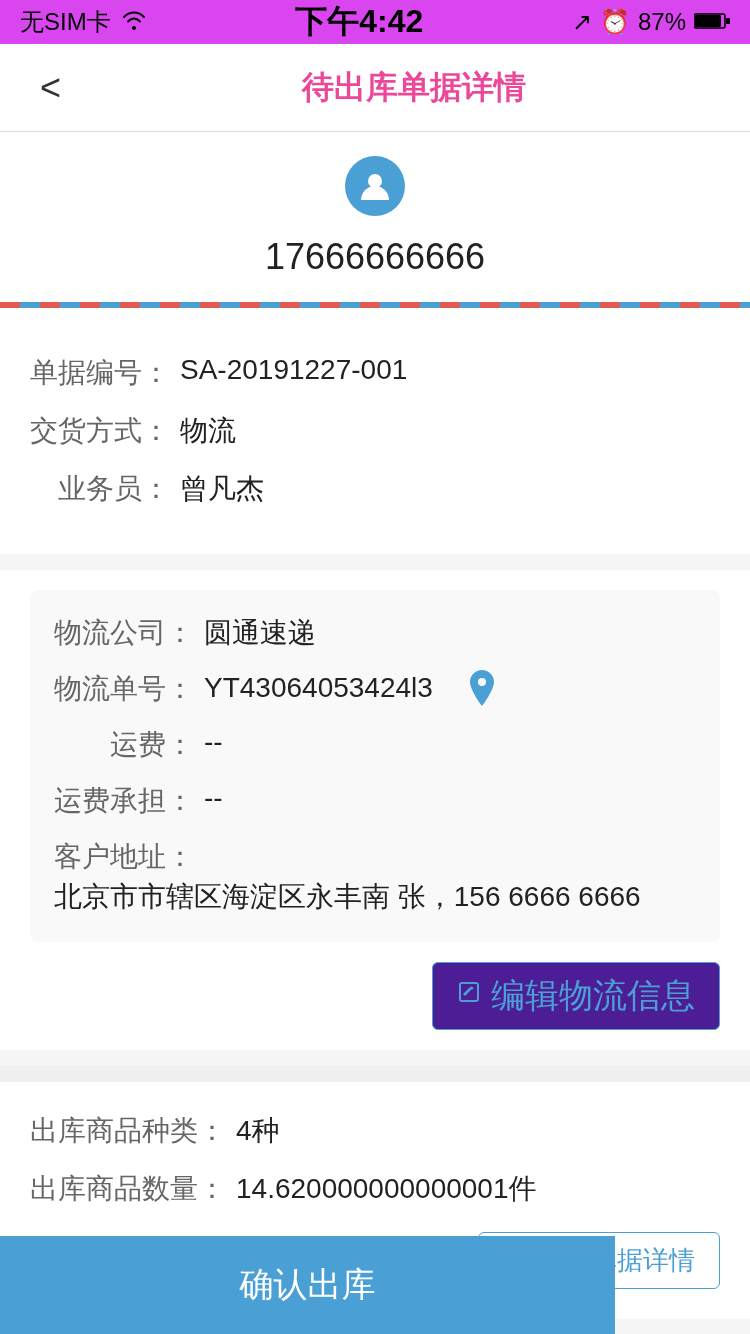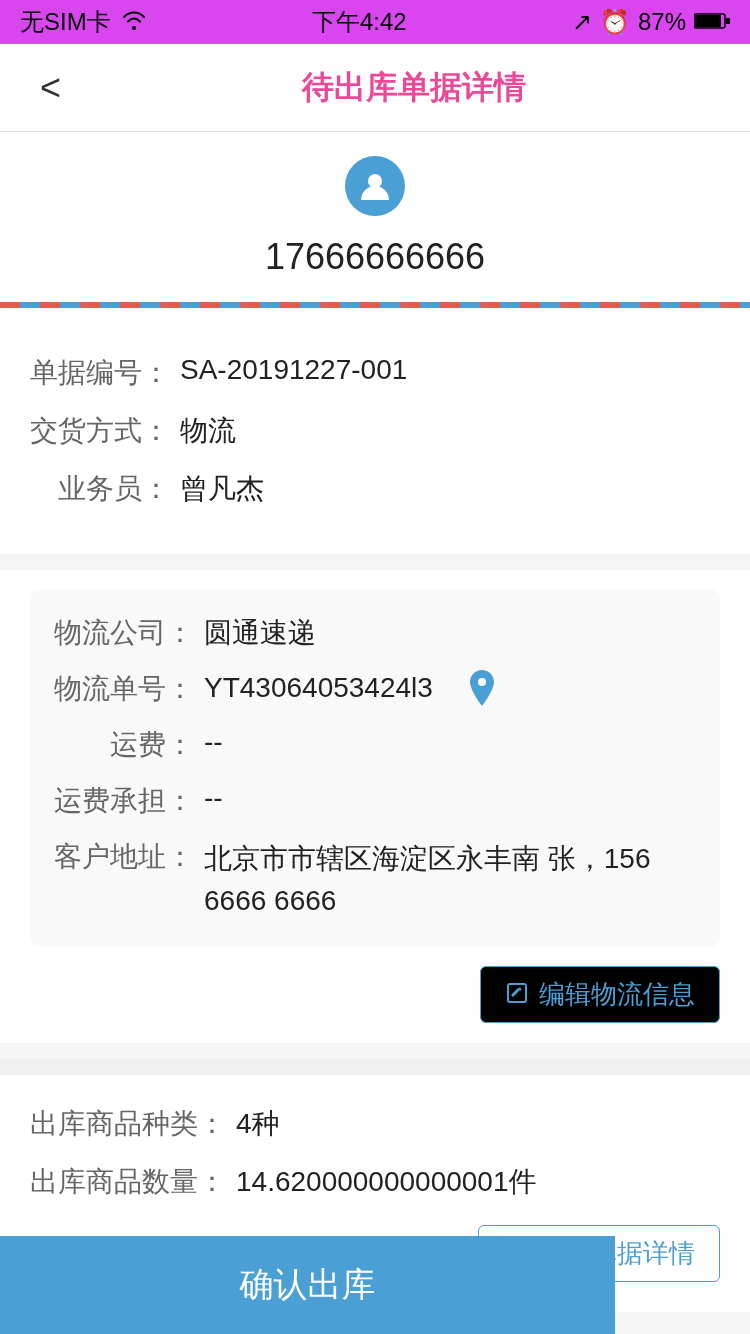--- a/index.html
+++ b/index.html
@@ -18,21 +18,21 @@
       background: #d946ef;
       height: 44px;
       display: flex;
       align-items: center;
       justify-content: space-between;
       padding: 0 20px;
       font-size: 24px;
       color: #000;
     }
     .status-left { display: flex; align-items: center; gap: 10px; }
-    .status-center { font-size: 24px; font-weight: 400; }
+    .status-center { font-size: 32px; font-weight: 700; }
     .status-right { display: flex; align-items: center; gap: 8px; font-size: 24px; }
 
     
     .nav-bar {
       background: #fff;
       height: 88px;
       display: flex;
       align-items: center;
       padding: 0 30px;
       border-bottom: 1px solid #e0e0e0;
@@ -124,21 +124,21 @@
     
     .logistics-card {
       background: #f9f9f9;
       border-radius: 8px;
       padding: 24px 24px;
       margin-bottom: 16px;
     }
     .logistics-card .info-row {
       margin-bottom: 18px;
     }
-    .logistics-card .info-row:last-child { margin-bottom: 0; }
+    .logistics-card .info-row:last-child { margin-bottom: 0; flex-direction: column; }
 
     .tracking-value {
       color: #222;
       font-size: 28px;
       display: flex;
       align-items: center;
       gap: 31px;
     }
     .location-icon {
       width: 36px;
@@ -159,25 +159,25 @@
     .edit-btn-row {
       display: flex;
       justify-content: flex-end;
       margin-top: 20px;
     }
     .edit-btn {
       border: 1.5px solid #4a9fd5;
       border-radius: 6px;
       padding: 10px 24px;
       color: #4a9fd5;
-      font-size: 26px;
-      display: flex;
-      align-items: flex-end;
+      font-size: 34px;
+      display: flex;
+      align-items: flex-start;
       gap: 10px;
-      background: #000000;
+      background: #4c1d95;
       cursor: pointer;
     }
 
     
     .section-divider {
       height: 16px;
       background: #f0f0f0;
     }
 
     

